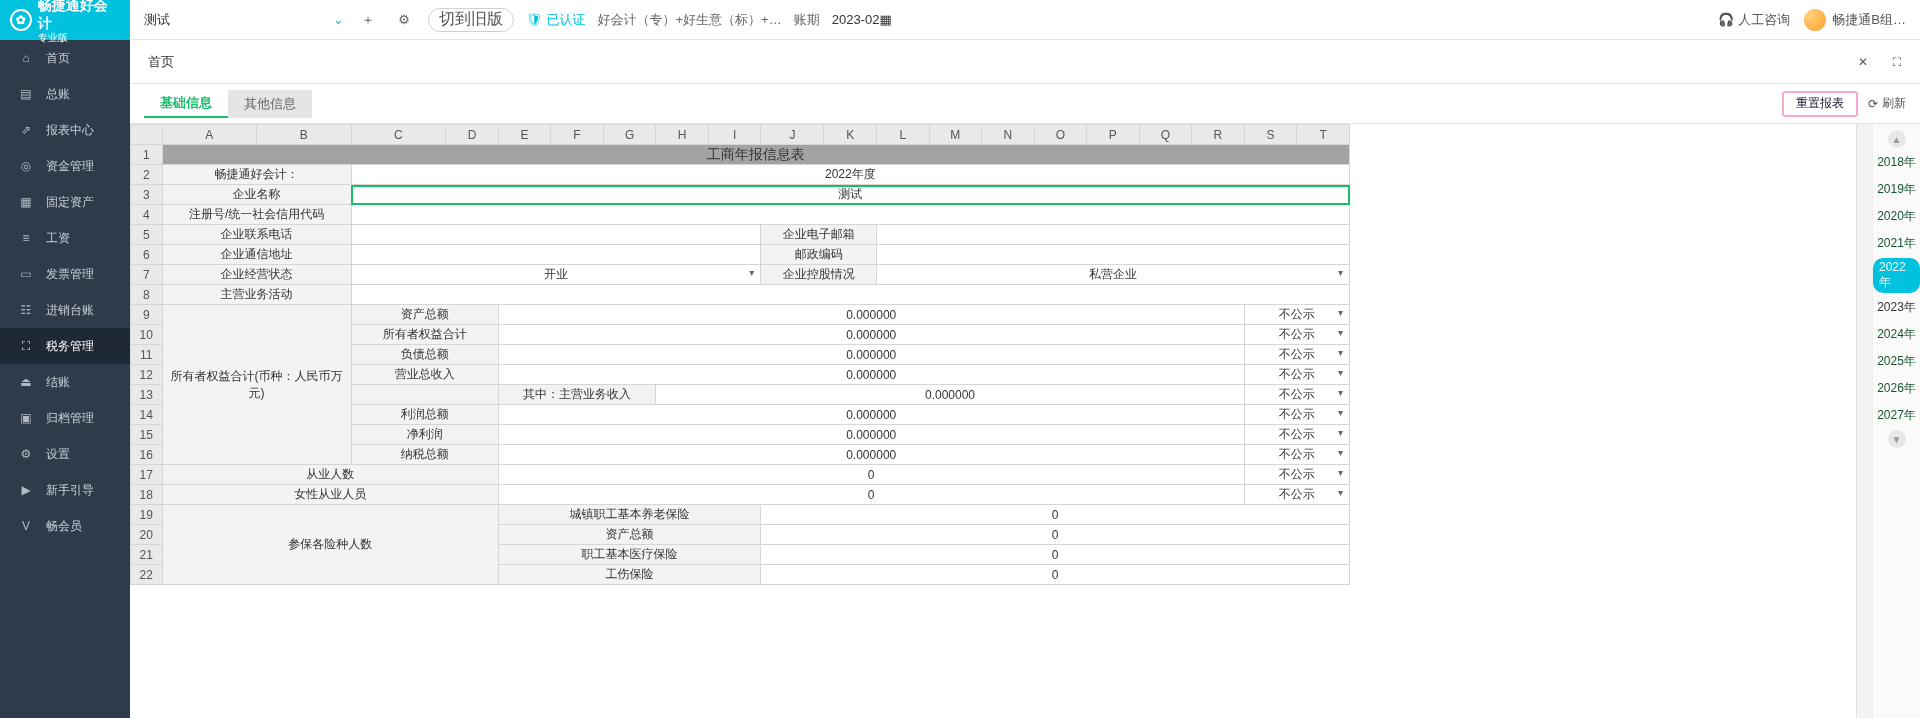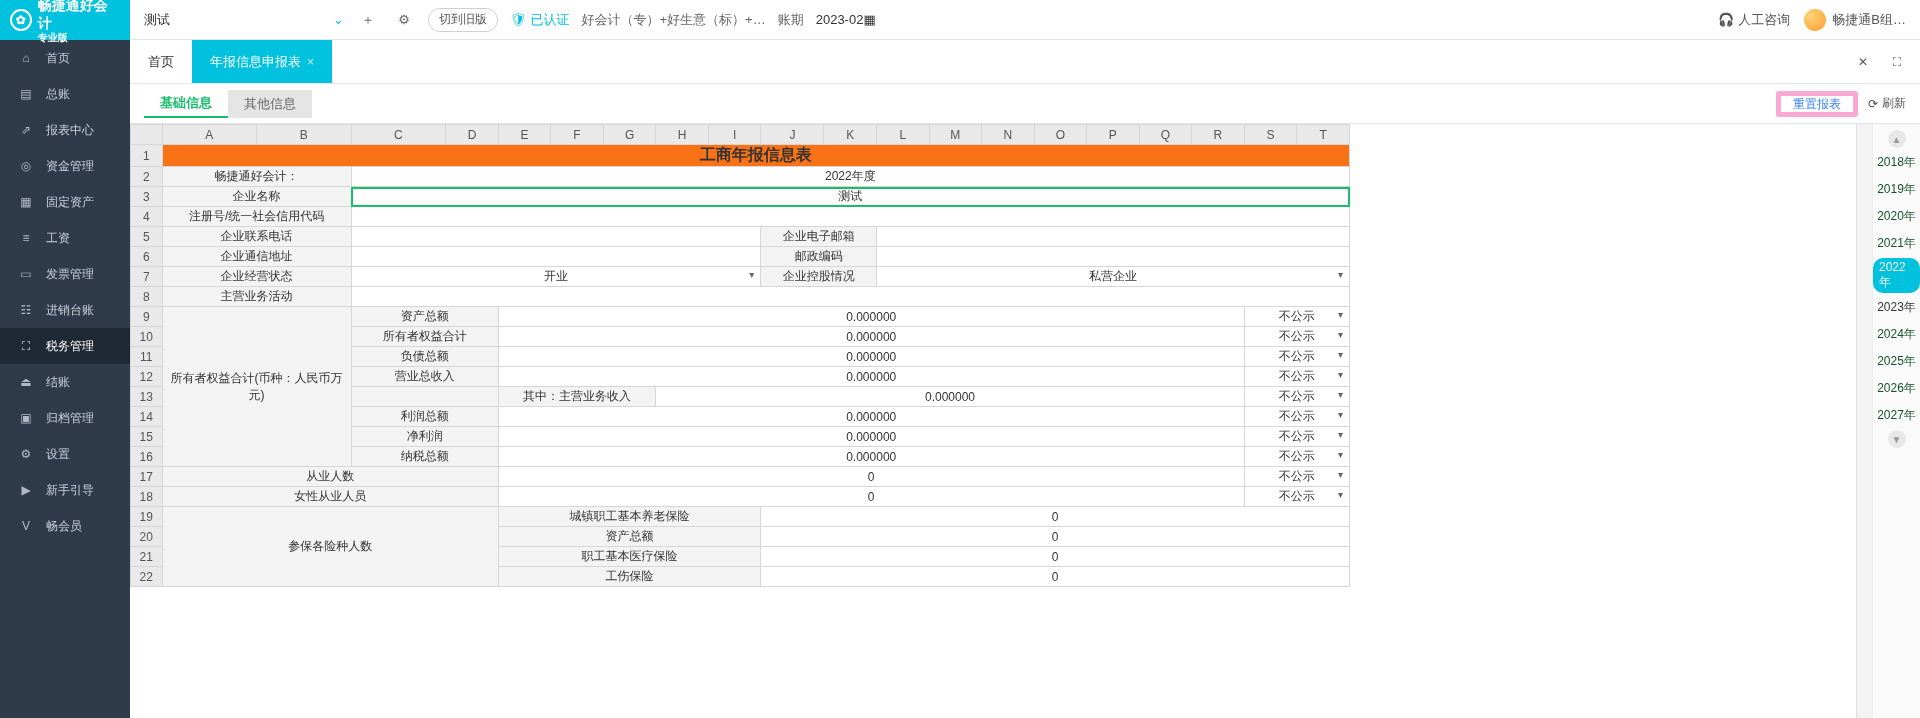--- a/index.html
+++ b/index.html
@@ -6,33 +6,33 @@
 body { background:#fff; font-size:12px; color:#333; overflow:hidden; }
 
 
 .app { display:flex; width:1920px; height:718px; }
 .sidebar { width:130px; background:#2f3a4a; color:#c9d0da; display:flex; flex-direction:column; }
 .main { flex:1; display:flex; flex-direction:column; min-width:0;justify-content:flex-end; }
 
 
 .logo { background:#00c1de; color:#fff; height:40px; display:flex; align-items:center; padding:0 10px; font-size:14px; font-weight:bold; gap:6px; }
 .logo-icon { display:inline-flex; width:22px; height:22px; border:2px solid #fff; border-radius:50%; align-items:center; justify-content:center; font-size:12px; }
-.logo-sub { font-size:10px; font-weight:bold; display:block; line-height:1; }
+.logo-sub { font-size:10px; font-weight:normal; display:block; line-height:1; }
 
 
 .nav { flex:1; }
 .nav-item { display:flex; align-items:center; gap:12px; height:36px; padding:0 18px; cursor:pointer; color:#c9d0da; }
 .nav-item.active { background:#1f2835; color:#fff; }
 .nav-icon { width:16px; height:16px; display:inline-flex; align-items:center; justify-content:center; opacity:.85; }
 
 
 .topbar { height:40px; border-bottom:1px solid #e6e6e6; display:flex; align-items:center; padding:0 14px; gap:12px; font-size:13px; color:#555; }
 .company-select { flex:0 0 200px; display:flex; align-items:center; justify-content:space-between; color:#333; cursor:pointer; }
 .top-btn { width:24px; height:24px; display:inline-flex; align-items:center; justify-content:center; border-radius:4px; cursor:pointer; color:#666; }
-.old-btn { border:1px solid #d0d0d0; border-radius:12px; height:24px; padding:0 10px; display:inline-flex; align-items:center; cursor:pointer; font-size:12px; color:#555; }
+.old-btn { border:1px solid #d0d0d0; border-radius:12px; height:24px; padding:0 10px; display:inline-flex; align-items:center; cursor:pointer; font-size:16px; color:#555; }
 .verified { color:#00c1de; display:inline-flex; align-items:center; gap:4px; cursor:pointer; }
 .plan-text { color:#666; }
 .period-label { color:#666; }
 .period-val { color:#333; cursor:pointer; display:inline-flex; align-items:center; }
 .top-spacer { flex:1; }
 .top-right { display:flex; align-items:center; gap:14px; }
 .cs-link { display:inline-flex; align-items:center; gap:4px; color:#555; cursor:pointer; }
 .avatar { width:22px; height:22px; border-radius:50%; background:radial-gradient(circle at 30% 30%,#ffd27a,#ff9e2c); display:inline-block; }
 .user-pill { display:inline-flex; align-items:center; gap:6px; cursor:pointer; max-width:120px; }
 .user-name { white-space:nowrap; overflow:hidden; text-overflow:ellipsis; max-width:80px; }
@@ -44,36 +44,36 @@
 .page-tab .close { font-size:12px; opacity:.8; }
 .tabs-actions { margin-left:auto; display:flex; align-items:center; gap:8px; padding:0 10px; }
 .icon-btn { width:26px; height:26px; display:inline-flex; align-items:center; justify-content:center; cursor:pointer; color:#555; }
 
 
 .toolbar { height:40px; display:flex; align-items:center; padding:0 14px; gap:0; border-bottom:1px solid #e6e6e6; }
 .subtab { padding:0 16px; height:28px; display:inline-flex; align-items:center; font-size:13px; cursor:pointer; color:#666; }
 .subtab.active { color:#19be6b; border-bottom:2px solid #19be6b; font-weight:600; background:#fff; }
 .subtab.inactive { background:#e5e5e5; }
 .toolbar-spacer { flex:1; }
-.reset-btn { border:5px solid #f9a8d4; color:#3b82f6; background:#fff; height:26px; padding:0 12px; border-radius:3px; cursor:pointer; font-size:12px; margin-right:10px; }
+.reset-btn { border:2px solid #f9a8d4; color:#0f172a; background:#fff; height:26px; padding:0 12px; border-radius:3px; cursor:pointer; font-size:12px; margin-right:10px; }
 .refresh-btn { display:inline-flex; align-items:center; gap:4px; color:#555; cursor:pointer; font-size:12px; }
 
 
 .sheet-wrap { flex:1; display:flex; min-height:0; }
 .sheet { flex:1; overflow:auto; position:relative; }
 .grid { border-collapse:collapse; table-layout:fixed; width:1220px; }
 .grid th, .grid td { border:1px solid #d6d6d6; height:20px; font-size:12px; text-align:center; background:#fff; padding:0 4px; white-space:nowrap; overflow:hidden; }
 .grid thead th { background:#e9e9e9; color:#555; font-weight:normal; }
 .rownum { width:30px; background:#e9e9e9!important; color:#555; }
 .lbl { background:#f3f3f3!important; text-align:center; }
 .val-right { text-align:right; padding-right:6px; }
 .val-left { text-align:left; padding-left:6px; }
 .sel { position:relative; }
 .sel::after { content:"▾"; position:absolute; right:6px; top:2px; color:#666; font-size:10px; }
-.title-row td.cell-title { font-size:16px; font-weight:700; background:#f97316; }
+.title-row td.cell-title { font-size:14px; font-weight:400; background:#a3a3a3; }
 .active-cell { outline:2px solid #19be6b; outline-offset:-2px; }
 
 
 .year-rail { width:48px; border-left:1px solid #eee; display:flex; flex-direction:column; align-items:center; padding:6px 0; gap:2px; font-size:12px; background:#fafafa; }
 .year-rail .nav-chip { width:18px; height:18px; border-radius:50%; background:#e8e8e8; color:#999; display:flex; align-items:center; justify-content:center; cursor:pointer; font-size:10px; }
 .year-item { color:#14532d; padding:4px 0; cursor:pointer; }
 .year-item.enabled { color:#333; }
 .year-item.current { background:#00c1de; color:#fff; border-radius:10px; padding:2px 6px; }
 
 .scroll-gutter { width:16px; background:#f3f3f3; border-left:1px solid #e0e0e0; }
@@ -181,24 +181,20 @@
           <span class="avatar"></span>
           <span class="user-name">畅捷通B组…</span>
         </span>
       </div>
     </div>
 
     <div class="tabsbar">
       <div class="page-tab">
         <span>首页</span>
       </div>
-      <div class="page-tab active">
-        <span>年报信息申报表</span>
-        <span class="close">×</span>
-      </div>
       <div class="tabs-actions">
         <span class="icon-btn">✕</span>
         <span class="icon-btn">⛶</span>
       </div>
     </div>
 
     <div class="toolbar">
       <span class="subtab active">基础信息</span>
       <span class="subtab inactive">其他信息</span>
       <span class="toolbar-spacer"></span>

